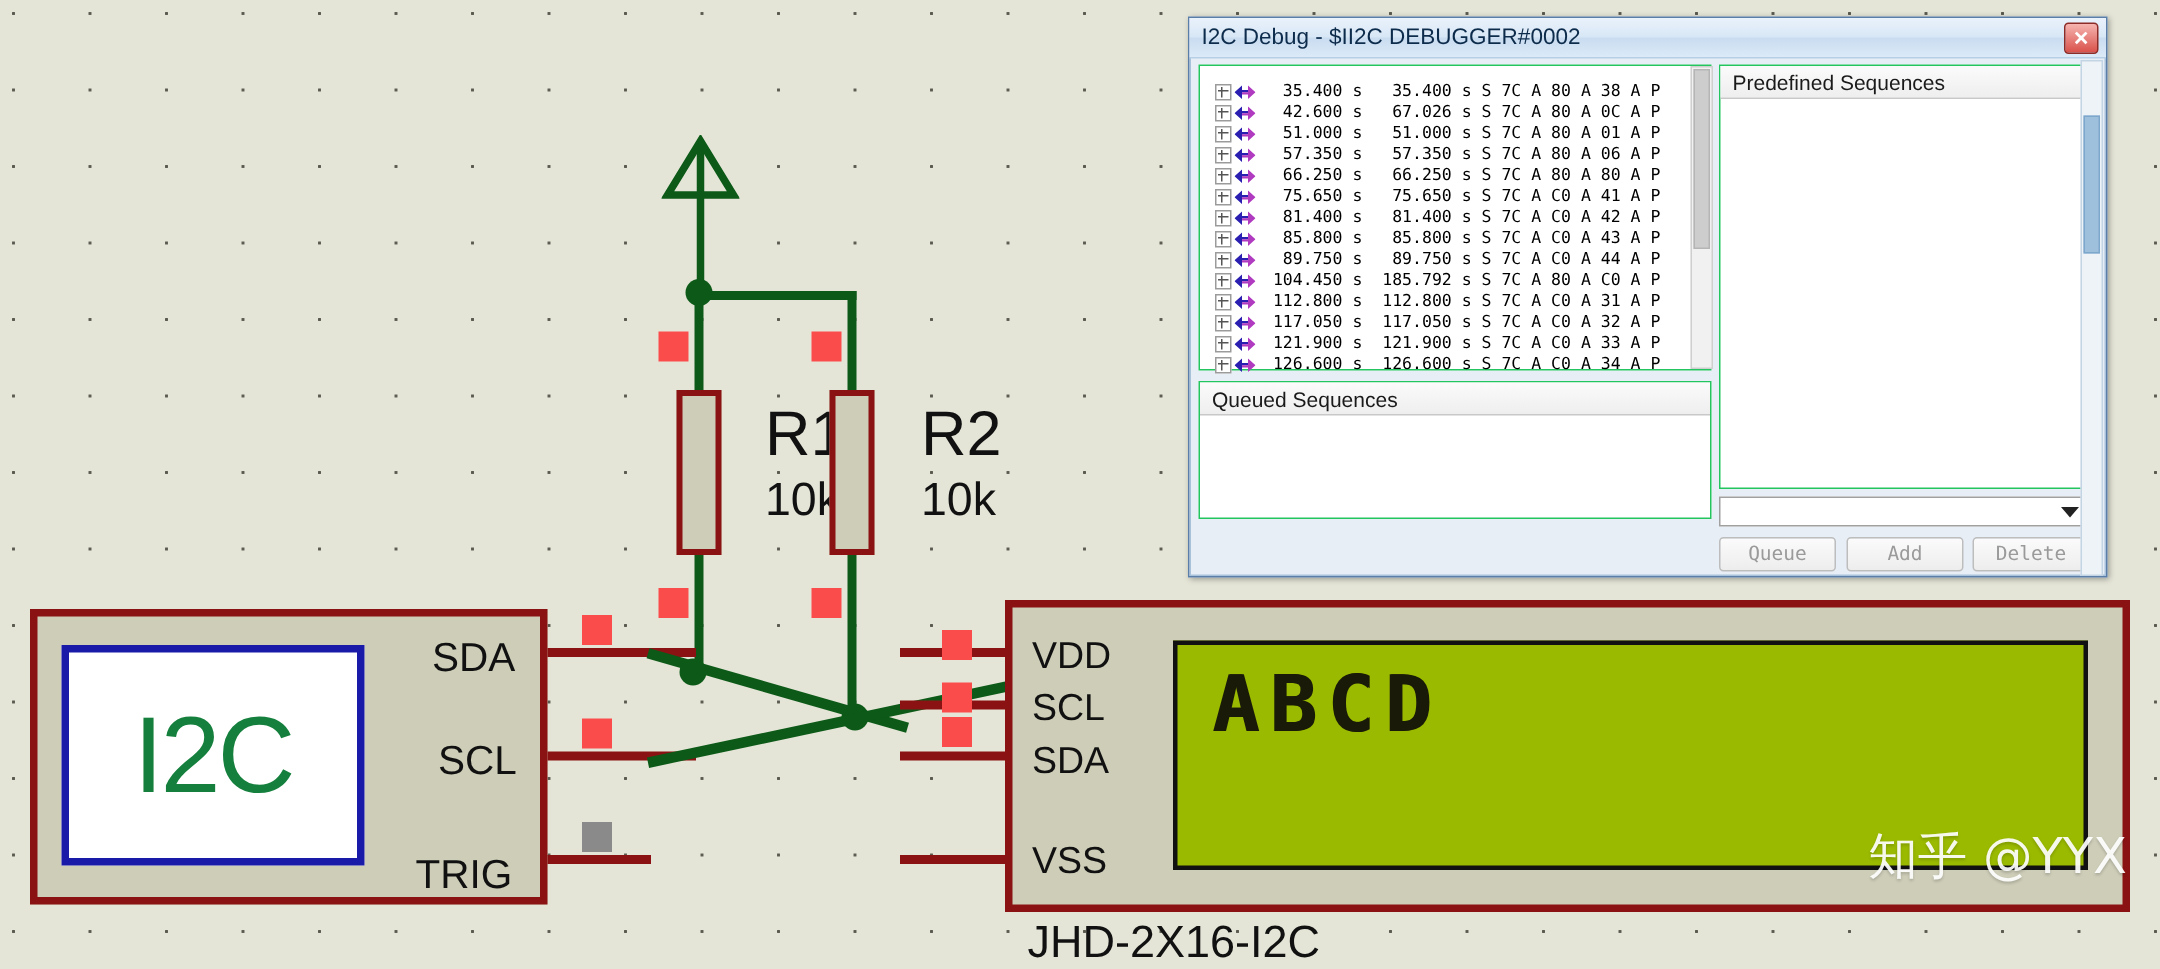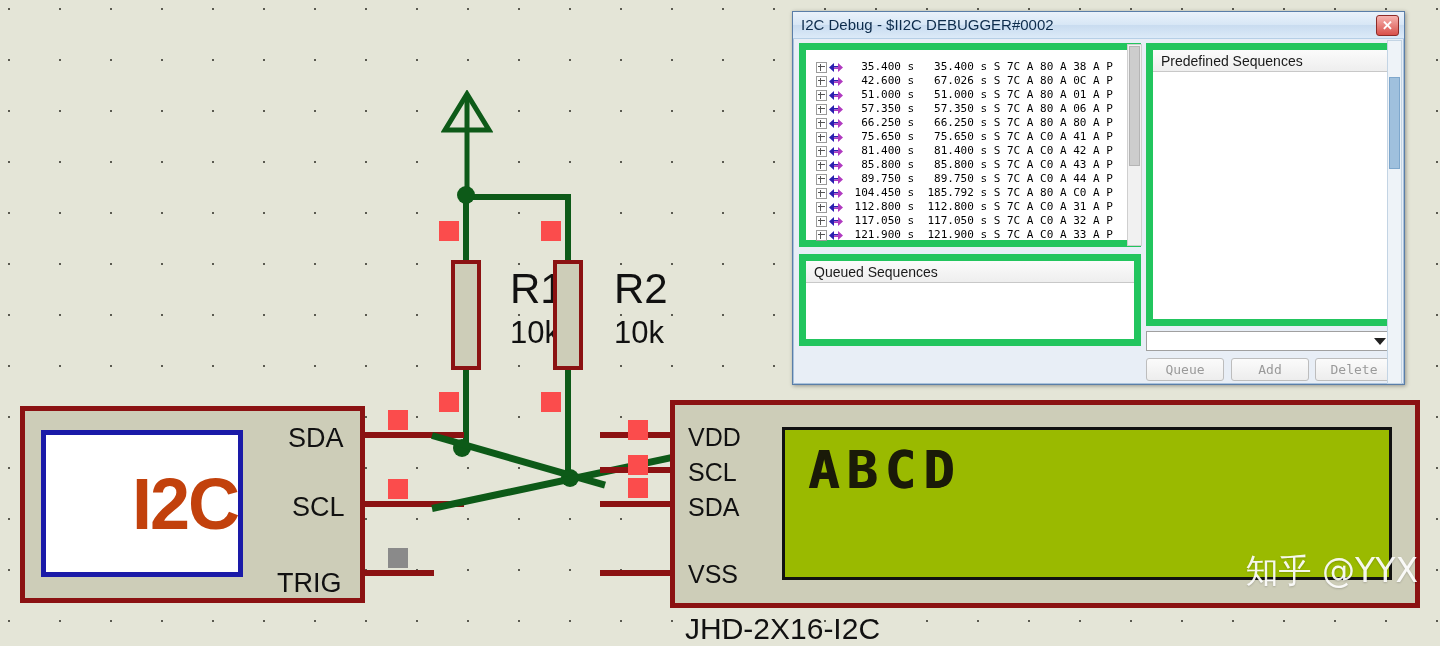--- a/index.html
+++ b/index.html
@@ -24,22 +24,22 @@
   .diag{position:absolute;height:7px;background:#0d5a18;transform-origin:0 50%;}
   .node{position:absolute;width:18px;height:18px;border-radius:50%;background:#0d5a18;}
   .pin-sq{position:absolute;width:20px;height:20px;background:#fb4c4c;}
   .pin-sq.gray{background:#8a8a8a;}
 
   
   .comp{position:absolute;background:#cdcdb8;border:5px solid #8b1212;box-sizing:border-box;}
 
   .i2c-logo{
     position:absolute;background:#ffffff;border:5px solid #1a1aa8;box-sizing:border-box;
-    display:flex;align-items:center;justify-content:flex-end;
-    color:#c2410c;font-weight:bold;letter-spacing:-2px;
+    display:flex;align-items:center;justify-content:center;
+    color:#15803d;font-weight:normal;letter-spacing:-2px;
   }
   .pinlabel{
     position:absolute;color:#111;font-size:27px;font-family:"Liberation Sans",sans-serif;
     white-space:nowrap;
   }
   .pinlabel.sm{font-size:25px;}
   .reflabel{position:absolute;color:#111;white-space:nowrap;font-family:"Liberation Sans",sans-serif;margin-left:13px;}
 
   
   .res{position:absolute;background:#cdcdb8;border:4px solid #8b1212;box-sizing:border-box;}
@@ -78,21 +78,21 @@
   #close-btn{
     position:absolute;right:5px;top:3px;width:21px;height:19px;
     background:linear-gradient(to bottom,#f6b4b0,#d9504a);
     border:1px solid #8d2b27;border-radius:3px;
     display:flex;align-items:center;justify-content:center;
     color:#fff;font-size:13px;font-weight:bold;line-height:1;
   }
   #dlg-body{position:absolute;left:0;top:26px;width:613px;height:348px;}
 
   .panel{
-    position:absolute;background:#fff;border:7px solid #22c55e;box-sizing:border-box;
+    position:absolute;background:#fff;border:1px solid #22c55e;box-sizing:border-box;
   }
   .panel-head{
     position:absolute;left:0;top:0;right:0;height:22px;
     background:linear-gradient(to bottom,#fbfbfb,#eeeeee);
     border-bottom:1px solid #c8c8c8;
     font-size:14px;color:#1a1a1a;padding:3px 0 12px 8px;box-sizing:border-box;
     white-space:nowrap;
   }
 
   
@@ -339,20 +339,28 @@
             <span class="log-txt"> 117.050 s  117.050 s S 7C A C0 A 32 A P</span>
           </div>
           <div class="log-row">
             <span class="exp-box"></span>
             <span class="arrow-ico"><svg width="14" height="11" viewBox="0 0 14 11">
                 <path d="M0 5.5 L5 1 L5 4 L9 4 L9 5.5 L5 5.5 L5 10 Z" fill="#2a1fb0"></path>
                 <path d="M14 5.5 L9 10 L9 7 L5 7 L5 5.5 L9 5.5 L9 1 Z" fill="#b03ac0"></path>
               </svg></span>
             <span class="log-txt"> 121.900 s  121.900 s S 7C A C0 A 33 A P</span>
           </div>
+          <div class="log-row">
+            <span class="exp-box"></span>
+            <span class="arrow-ico"><svg width="14" height="11" viewBox="0 0 14 11">
+                <path d="M0 5.5 L5 1 L5 4 L9 4 L9 5.5 L5 5.5 L5 10 Z" fill="#2a1fb0"></path>
+                <path d="M14 5.5 L9 10 L9 7 L5 7 L5 5.5 L9 5.5 L9 1 Z" fill="#b03ac0"></path>
+              </svg></span>
+            <span class="log-txt"> 126.600 s  126.600 s S 7C A C0 A 34 A P</span>
+          </div>
         </div>
     </div>
     <div class="vscroll" style="left:334px;top:6px;height:202px;">
       <div class="thumb" style="top:1px;height:120px;"></div>
     </div>
 
     <div class="panel" style="left:6px;top:216px;width:342px;height:92px;">
       <div class="panel-head">Queued Sequences</div>
     </div>
 

